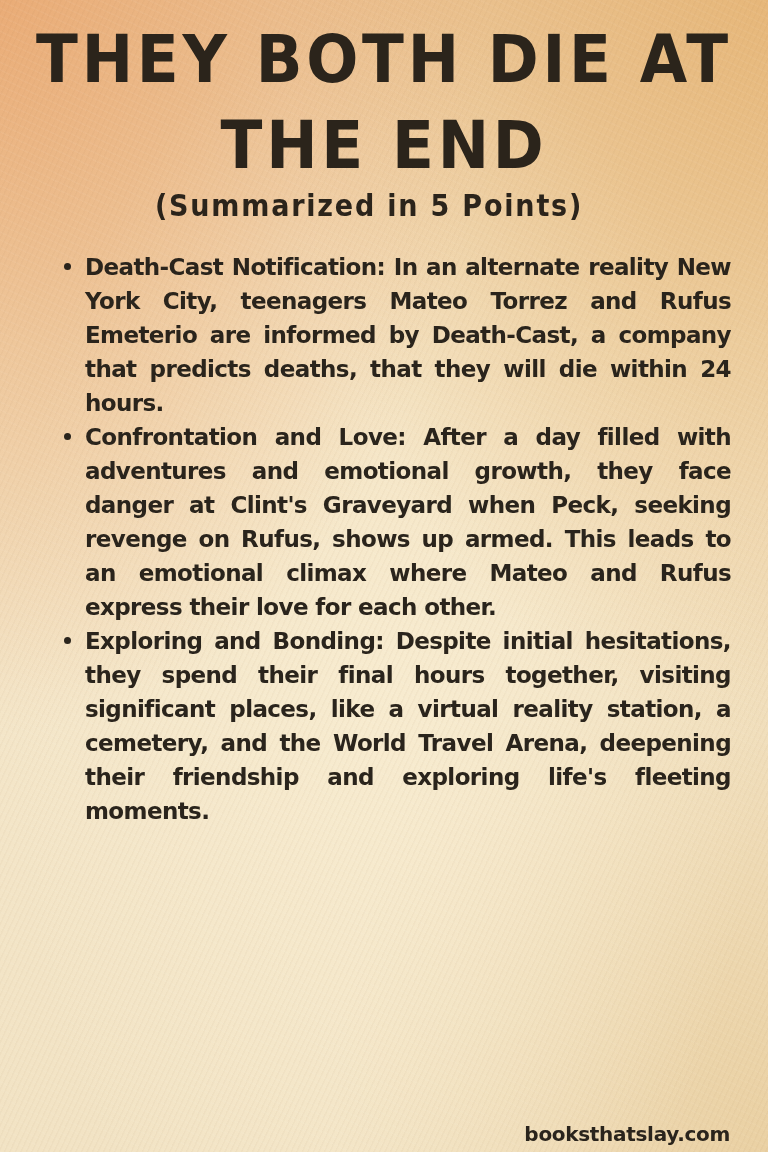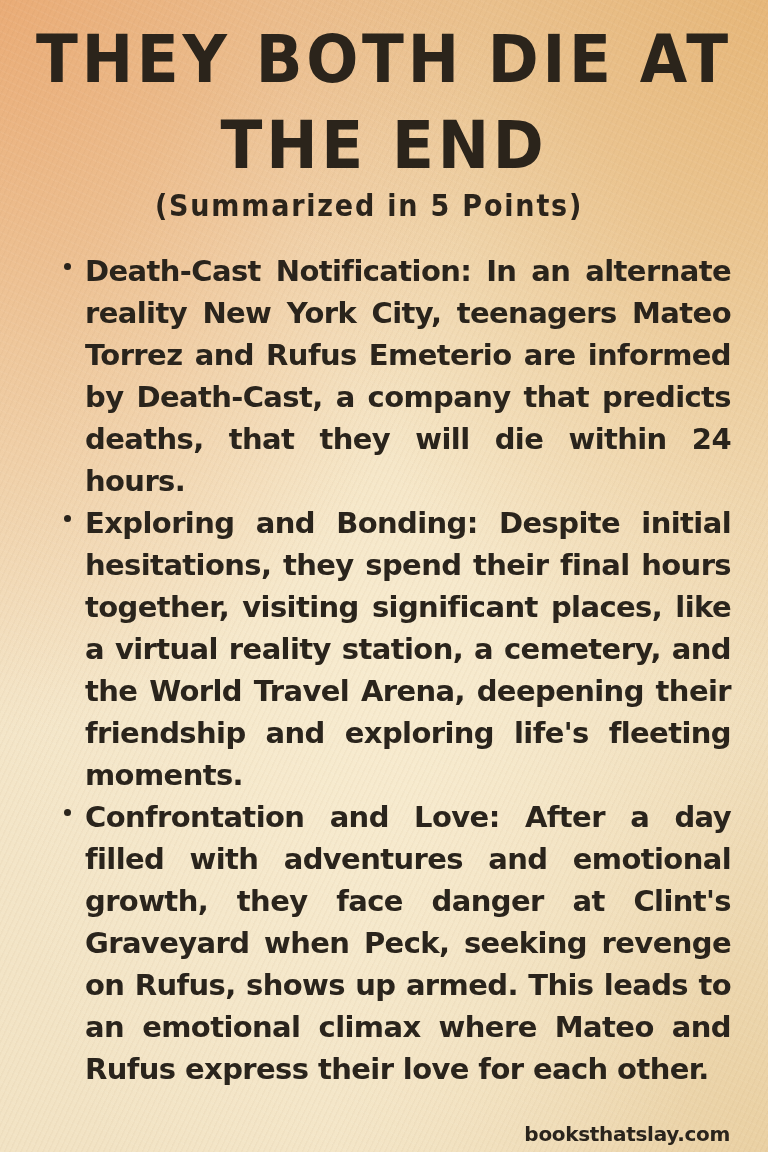--- a/index.html
+++ b/index.html
@@ -74,22 +74,22 @@
       left: 85px;
       width: 646px;
       margin: 0;
       padding: 0;
       list-style: none;
     }
     .point {
       position: relative;
       font-family: "DejaVu Sans", sans-serif;
       font-weight: bold;
-      font-size: 29px;
-      line-height: 42px;
+      font-size: 23px;
+      line-height: 34px;
       text-align: justify;
       color: #2a241c;
       letter-spacing: -0.6px;
       word-spacing: 0px;
     }
     .bullet {
       position: absolute;
       left: -21px;
       top: 13px;
       width: 7px;
@@ -117,21 +117,21 @@
 <h1 class="title title-line2">The End</h1>
 <h2 class="subtitle">(Summarized in 5 Points)</h2>
 
 <ul class="points">
   <li class="point">
     <span class="bullet"></span>
     <span>Death-Cast Notification: In an alternate reality New York City, teenagers Mateo Torrez and Rufus Emeterio are informed by Death-Cast, a company that predicts deaths, that they will die within 24 hours.</span>
   </li>
   <li class="point">
     <span class="bullet"></span>
-    <span>Exploring and Bonding: Despite initial hesitations, they spend their final hours together, visiting significant places, like a virtual reality station, a cemetery, and the World Travel Arena, deepening their friendship and exploring life's fleeting moments.</span>
+    <span>Confrontation and Love: After a day filled with adventures and emotional growth, they face danger at Clint's Graveyard when Peck, seeking revenge on Rufus, shows up armed. This leads to an emotional climax where Mateo and Rufus express their love for each other.</span>
   </li>
   <li class="point">
     <span class="bullet"></span>
-    <span>Confrontation and Love: After a day filled with adventures and emotional growth, they face danger at Clint's Graveyard when Peck, seeking revenge on Rufus, shows up armed. This leads to an emotional climax where Mateo and Rufus express their love for each other.</span>
+    <span>Exploring and Bonding: Despite initial hesitations, they spend their final hours together, visiting significant places, like a virtual reality station, a cemetery, and the World Travel Arena, deepening their friendship and exploring life's fleeting moments.</span>
   </li>
 </ul>
 
 <div class="footer">booksthatslay.com</div>
 
 </body></html>

